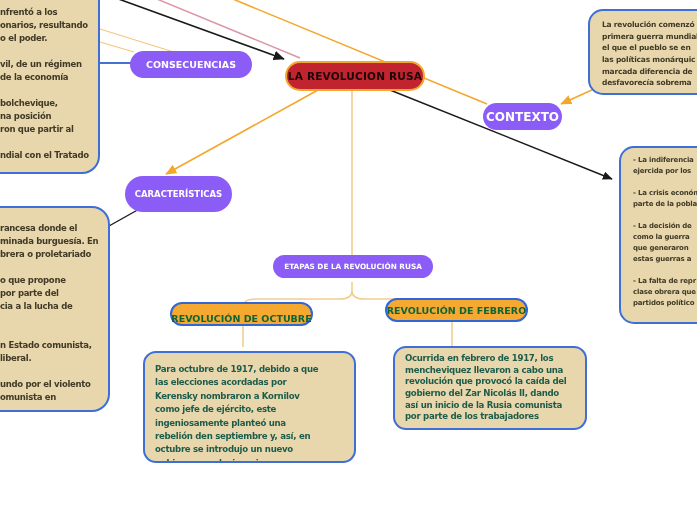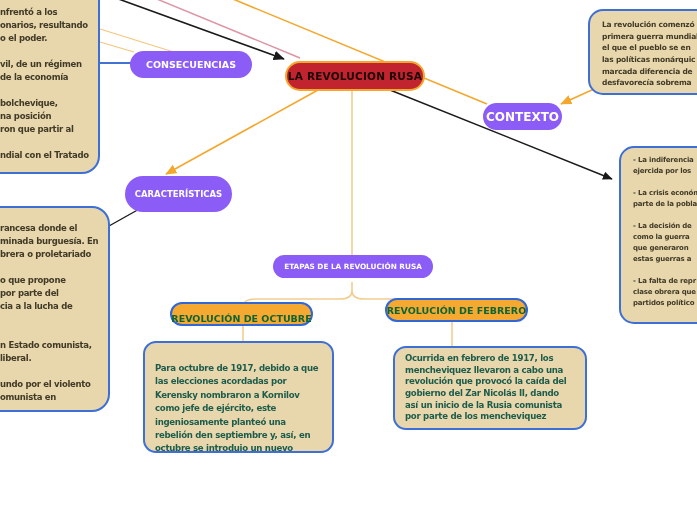--- a/index.html
+++ b/index.html
@@ -116,38 +116,38 @@
     <div class="ln">- La decisión de</div>
     <div class="ln">como la guerra</div>
     <div class="ln">que generaron</div>
     <div class="ln">estas guerras a</div>
     <div class="ln">&nbsp;</div>
     <div class="ln">- La falta de repr</div>
     <div class="ln">clase obrera que</div>
     <div class="ln">partidos político</div>
   </div>
 
-<div class="dbox green lh134" style="left:143px;top:341px;width:191px;height:112px;padding:19px 4px 0 10px;border-radius:13px;">
+<div class="dbox green lh134" style="left:143px;top:351px;width:213px;height:112px;padding:10px 4px 0 10px;border-radius:13px;">
     <div class="ln">Para octubre de 1917, debido a que</div>
     <div class="ln">las elecciones acordadas por</div>
     <div class="ln">Kerensky nombraron a Kornilov</div>
     <div class="ln">como jefe de ejército, este</div>
     <div class="ln">ingeniosamente planteó una</div>
     <div class="ln">rebelión den septiembre y, así, en</div>
     <div class="ln">octubre se introdujo un nuevo</div>
     <div class="ln">gobierno revolucionario.</div>
   </div>
 
 <div class="dbox green lh117" style="left:352px;top:346px;width:194px;height:84px;padding:5px 4px 0 10px;border-radius:13px;margin-left:41px;">
     <div class="ln">Ocurrida en febrero de 1917, los</div>
     <div class="ln">mencheviquez llevaron a cabo una</div>
     <div class="ln">revolución que provocó la caída del</div>
     <div class="ln">gobierno del Zar Nicolás II, dando</div>
     <div class="ln">así un inicio de la Rusia comunista</div>
-    <div class="ln">por parte de los mencheviquez</div>
+    <div class="ln">por parte de los trabajadores</div>
   </div>
 
 <div class="pill black" style="left:130px;top:51px;width:122px;height:27px;font-size:9.5px;">
   <span>CONSECUENCIAS</span>
 </div>
 
 <div class="pill central" style="left:285px;top:61px;width:140px;height:30px;">
   <span>LA REVOLUCION RUSA</span>
 </div>
 

